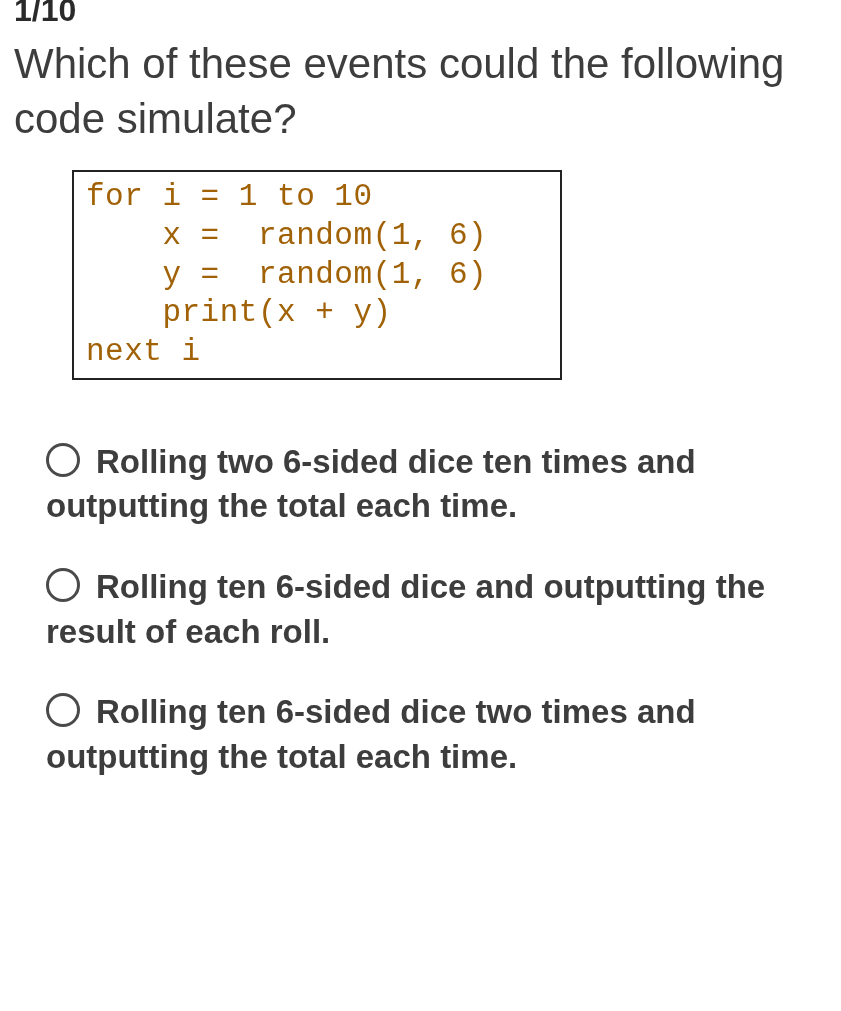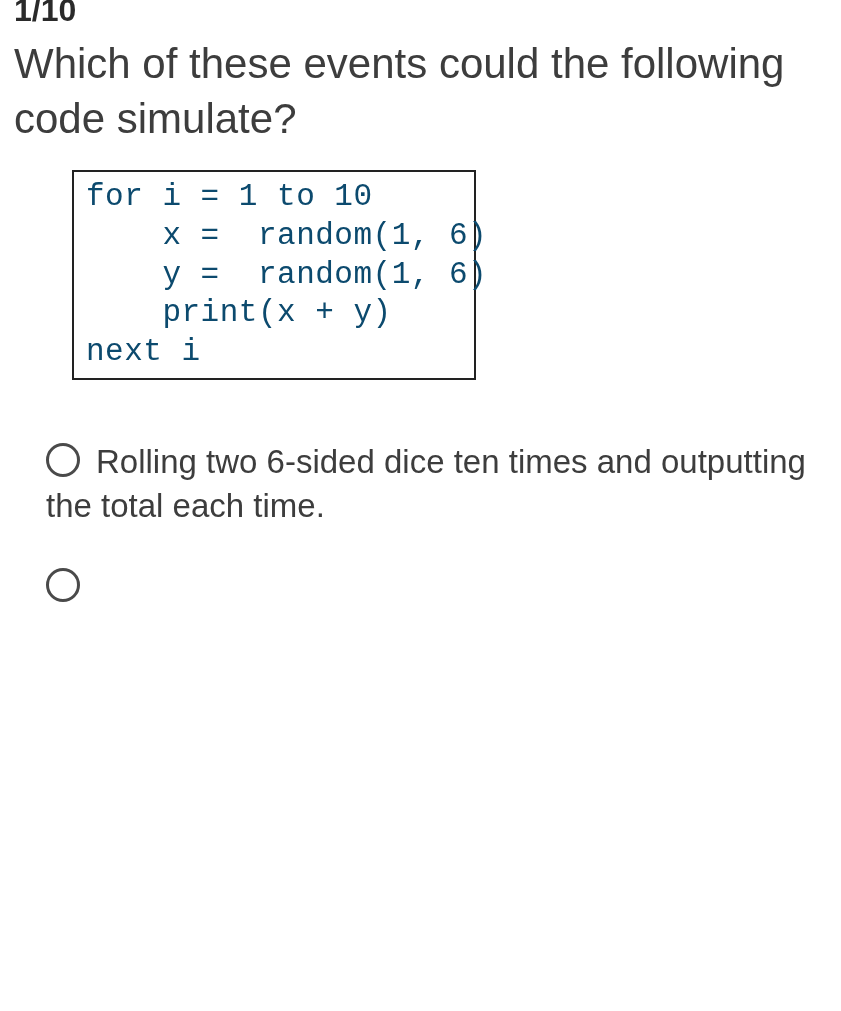--- a/index.html
+++ b/index.html
@@ -24,31 +24,32 @@
   .question {
     font-size: 42px;
     line-height: 1.3;
     color: #3d3d3d;
     margin-bottom: 24px;
   }
   .code-box {
     border: 2px solid #222;
     padding: 6px 12px 6px 12px;
     margin-left: 58px;
-    width: 404px;
+    width: 490px;
     font-family: "Courier New", Courier, monospace;
     font-size: 31px;
     line-height: 1.25;
     white-space: pre;
-    color: #0c4a6e;
+    color: #a16207;
     letter-spacing: 0.5px;
     margin-bottom: 60px;
   }
   .options {
     padding-left: 32px;
+    font-weight: bold;
   }
   .option {
     margin-bottom: 36px;
   }
   .option-text {
     font-size: 33px;
     line-height: 1.35;
     color: #3d3d3d;
   }
   .radio {
@@ -74,17 +75,22 @@
 next i</div>
 
   <div class="options">
     <div class="option">
       <div class="option-text">
         <span class="radio"></span><span>Rolling two 6-sided dice ten times and outputting the total each time.</span>
       </div>
     </div>
     <div class="option">
       <div class="option-text">
-        <span class="radio"></span>
+        <span class="radio"></span><span>Rolling ten 6-sided dice and outputting the result of each roll.</span>
+      </div>
+    </div>
+    <div class="option">
+      <div class="option-text">
+        <span class="radio"></span><span>Rolling ten 6-sided dice two times and outputting the total each time.</span>
       </div>
     </div>
   </div>
 </div>
 
 </body></html>

